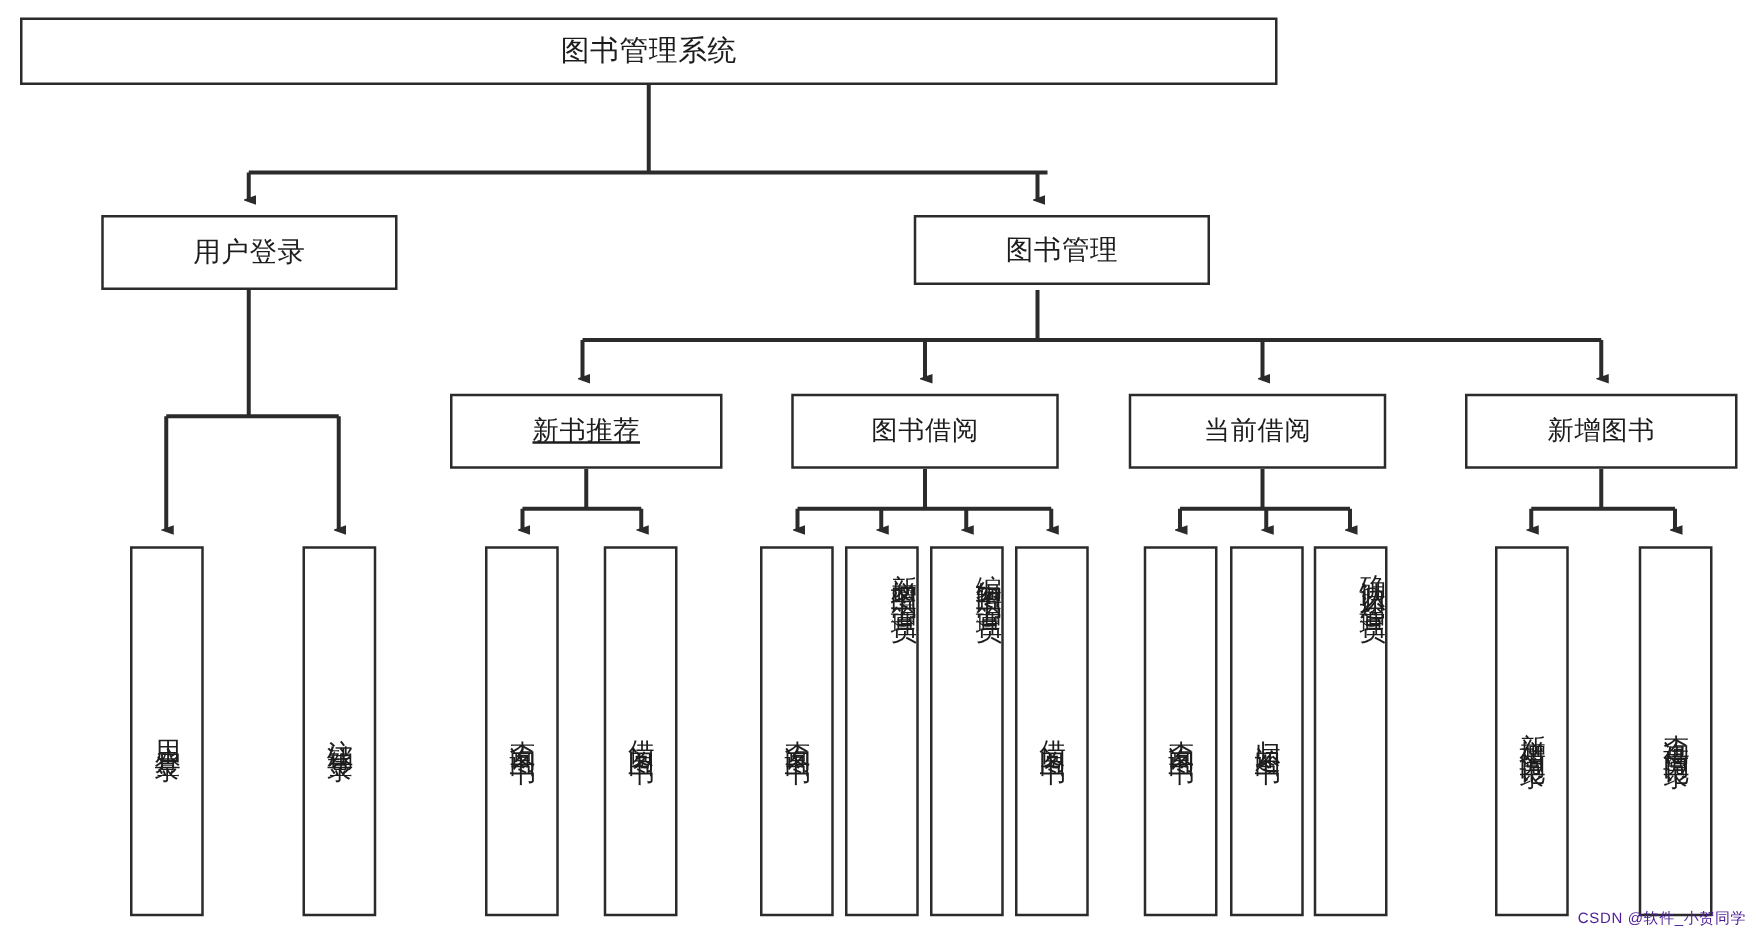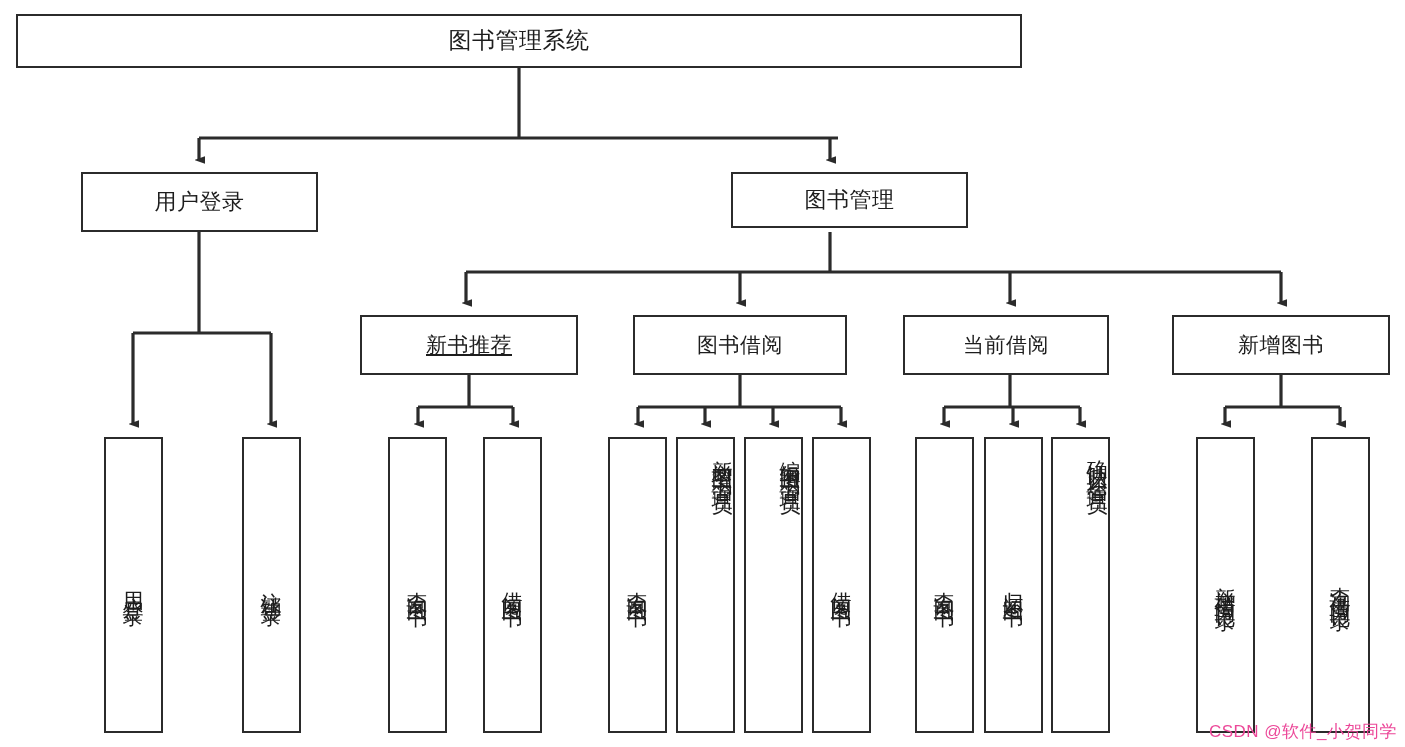--- a/index.html
+++ b/index.html
@@ -56,22 +56,22 @@
     justify-content: center;
   }
   .node.leaf.tall {
     align-items: flex-start;
     justify-content: flex-start;
   }
   .watermark {
     position: absolute;
     right: 8px;
     bottom: 4px;
-    font-size: 17px;
-    color: #ec4899;
+    font-size: 12px;
+    color: #4c1d95;
     letter-spacing: 0.5px;
     white-space: nowrap;
     margin-top: 40px;
   }
 </style>
 </head>
 <body>
 
 <div id="canvas">
 

